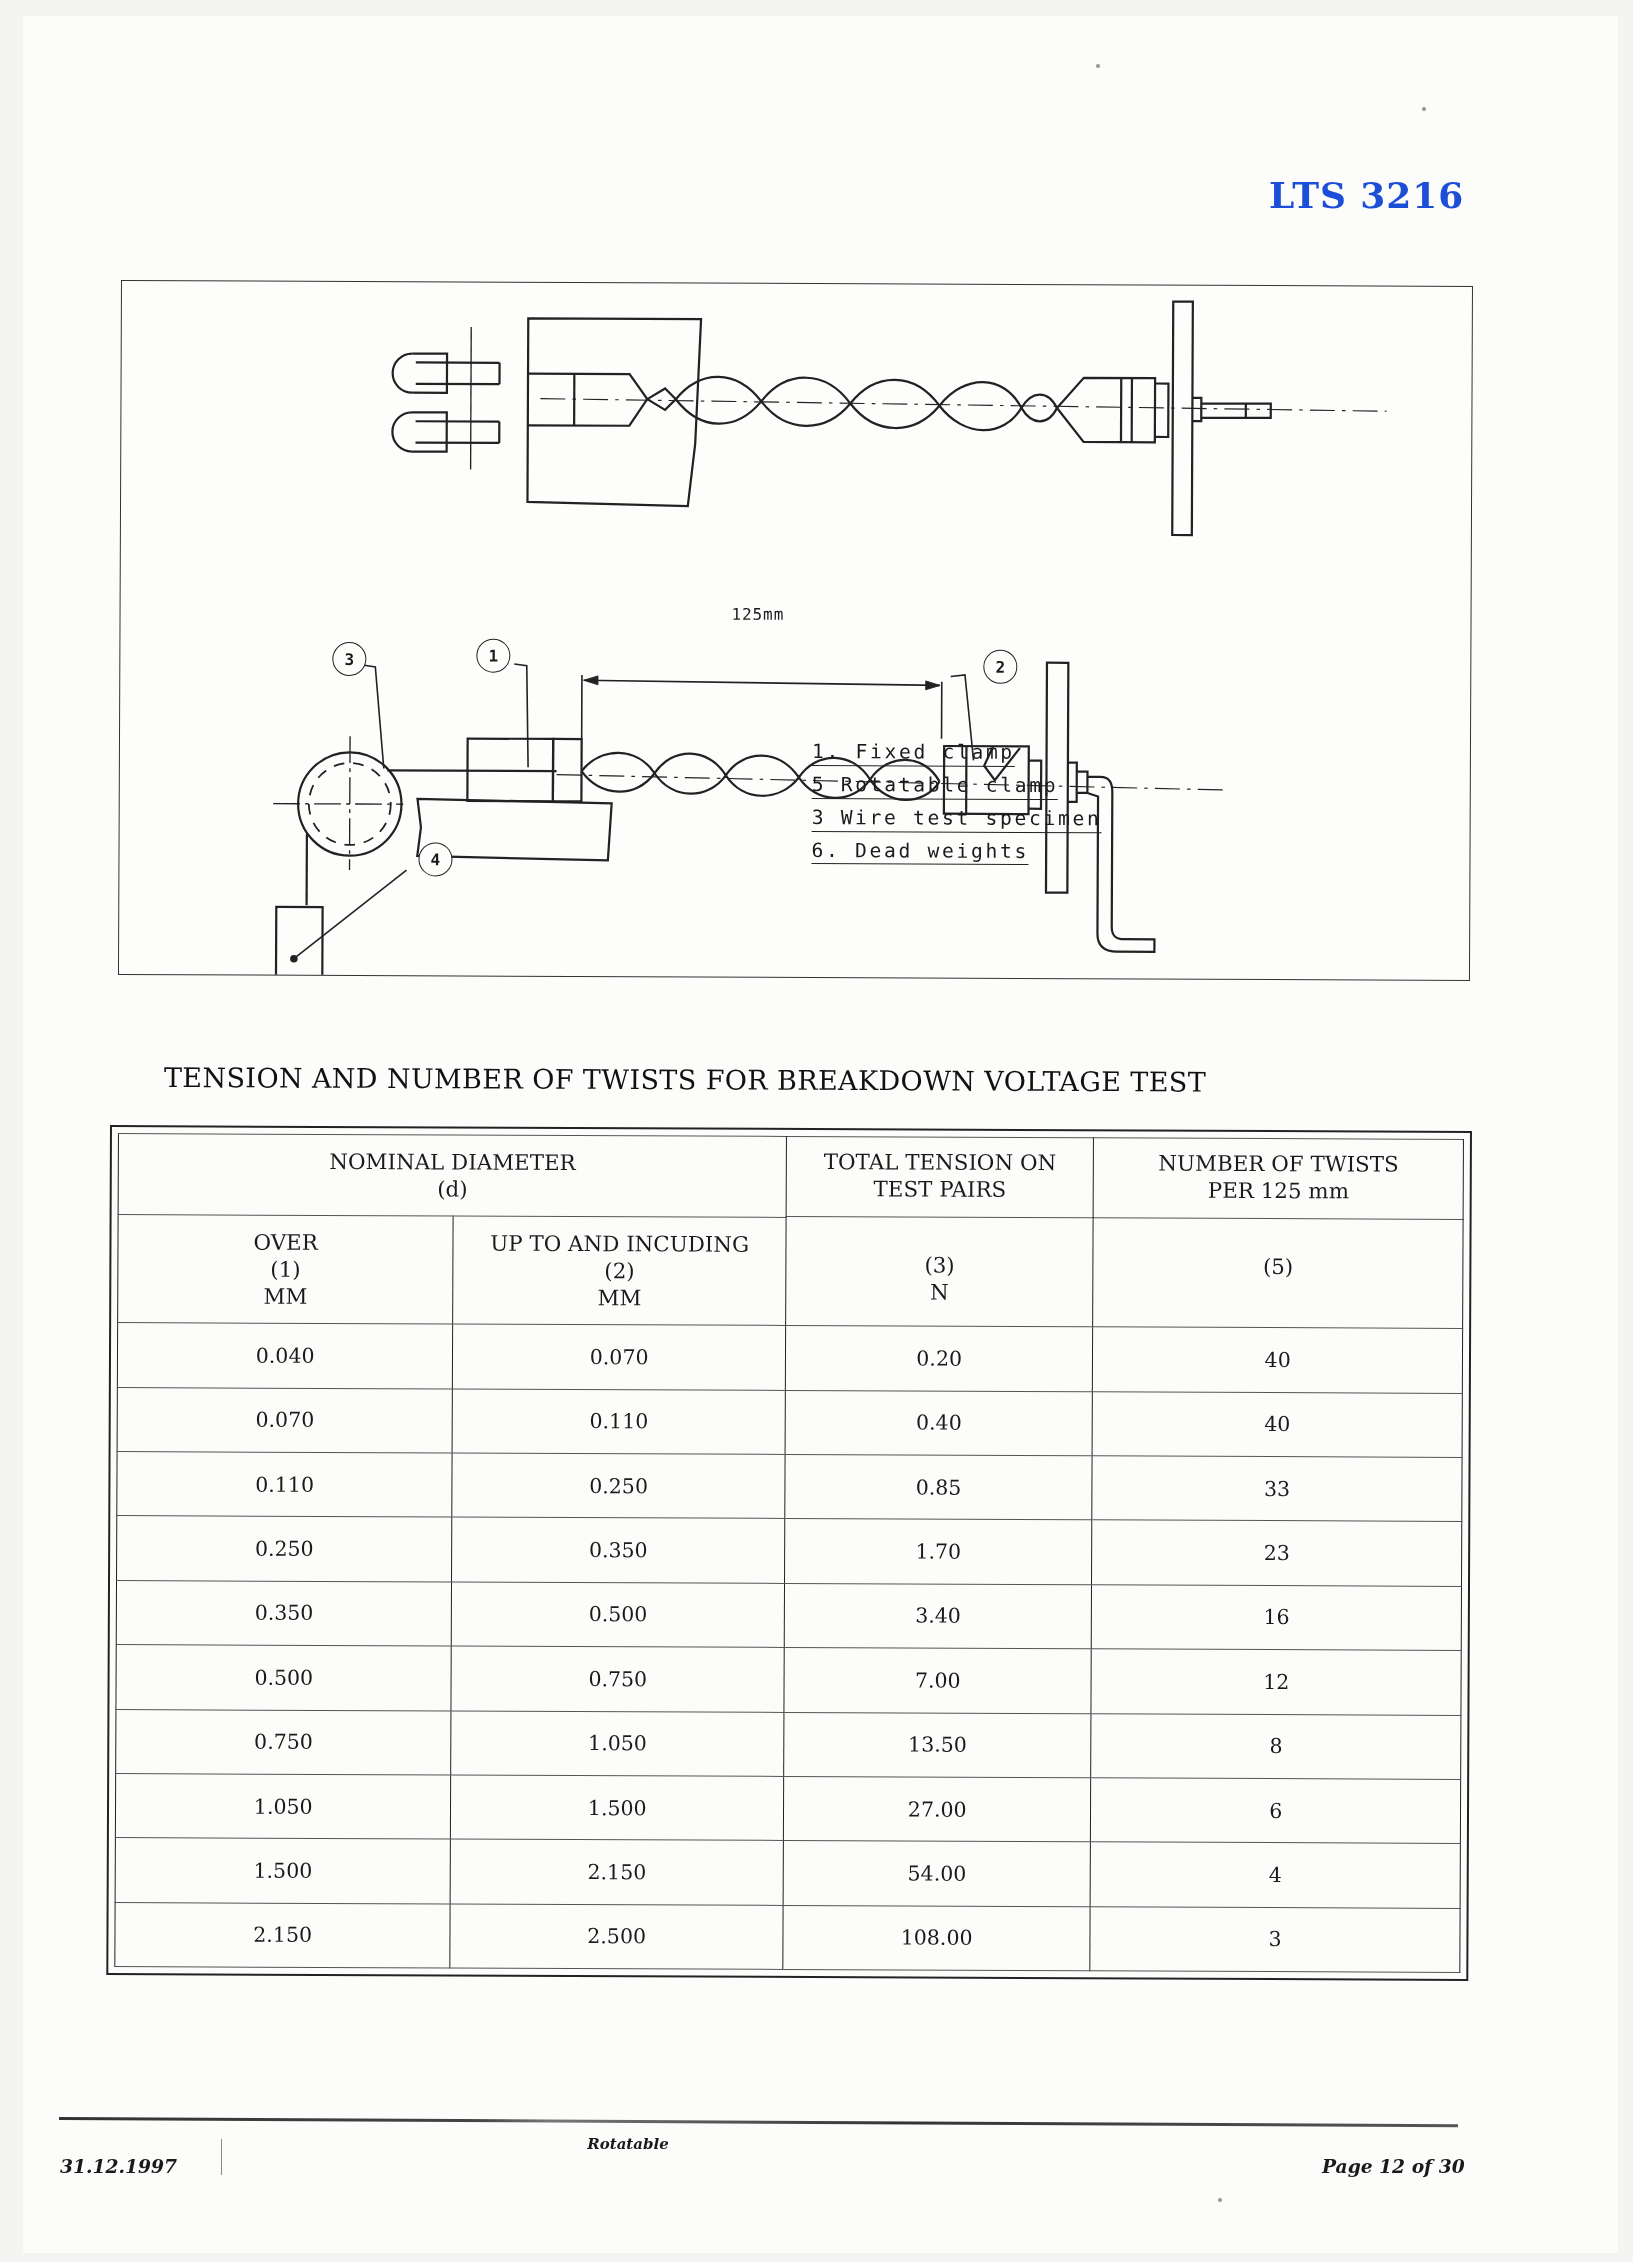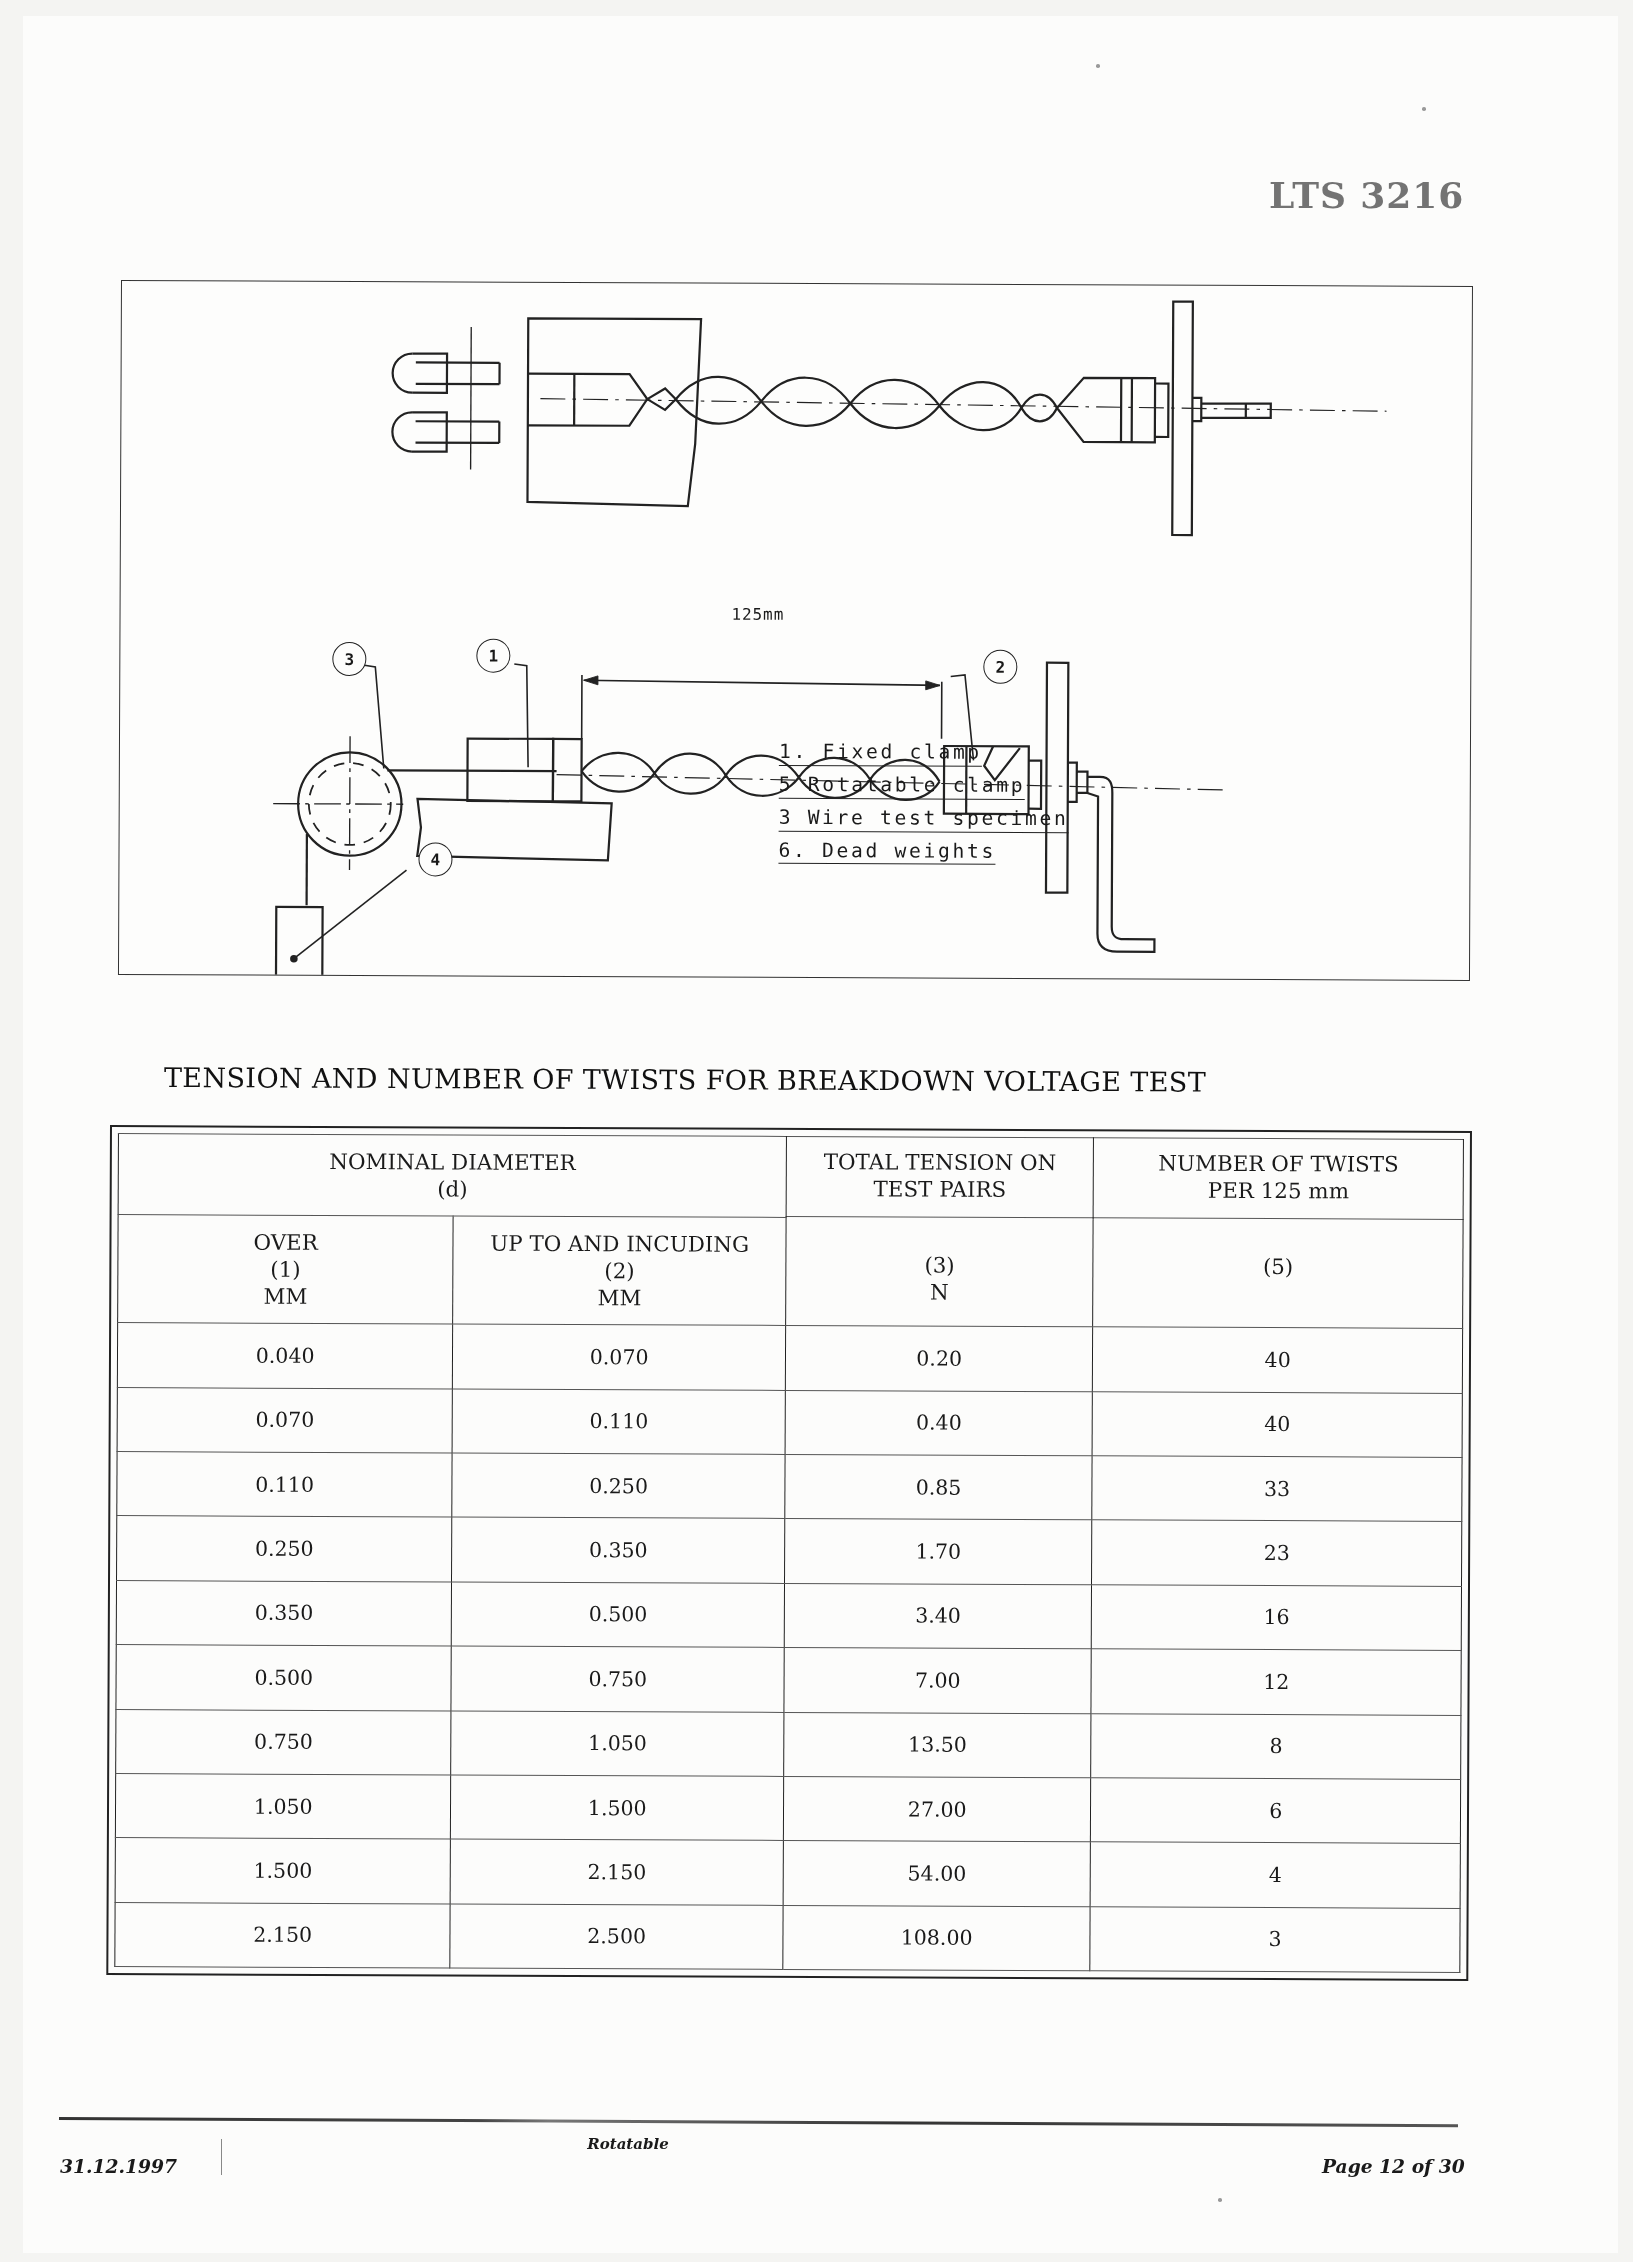--- a/index.html
+++ b/index.html
@@ -9,32 +9,32 @@
     font-family: "DejaVu Serif", "Liberation Serif", serif;
     color: #1a1a1a;
   }
   .page {
     position: absolute; left: 23px; top: 16px; width: 1595px; height: 2237px;
     background: #fcfcfb;
   }
   .doc-number {
     position: absolute; left: 1269px; top: 174px;
     font-family: "DejaVu Serif", serif; font-weight: bold; font-size: 36px;
-    letter-spacing: 0.9px; color: #737373;
+    letter-spacing: 0.9px; color: #1d4ed8;
   }
   .figure-frame {
     position: absolute; left: 121px; top: 280px; width: 1350px; height: 693px;
     border: 1.8px solid #333;
     transform: rotate(0.25deg);
     transform-origin: left top;
     background: #fdfdfc;
   }
   .figure-frame svg { position: absolute; left: 0; top: 0; }
   .legend {
-    position: absolute; left: 659px; top: 456px;
+    position: absolute; left: 692px; top: 456px;
     font-family: "DejaVu Sans Mono", monospace; font-size: 19.6px; letter-spacing: 2.7px;
   }
   .legend div {
     border-bottom: 1.8px solid #222; margin-bottom: 7.1px; padding-bottom: 1.8px; display: table;
   }
   .dim-label {
     position: absolute; left: 611px; top: 321px;
     font-family: "DejaVu Sans Mono", monospace; font-size: 16px; letter-spacing: 0.9px;
   }
   .callout {

